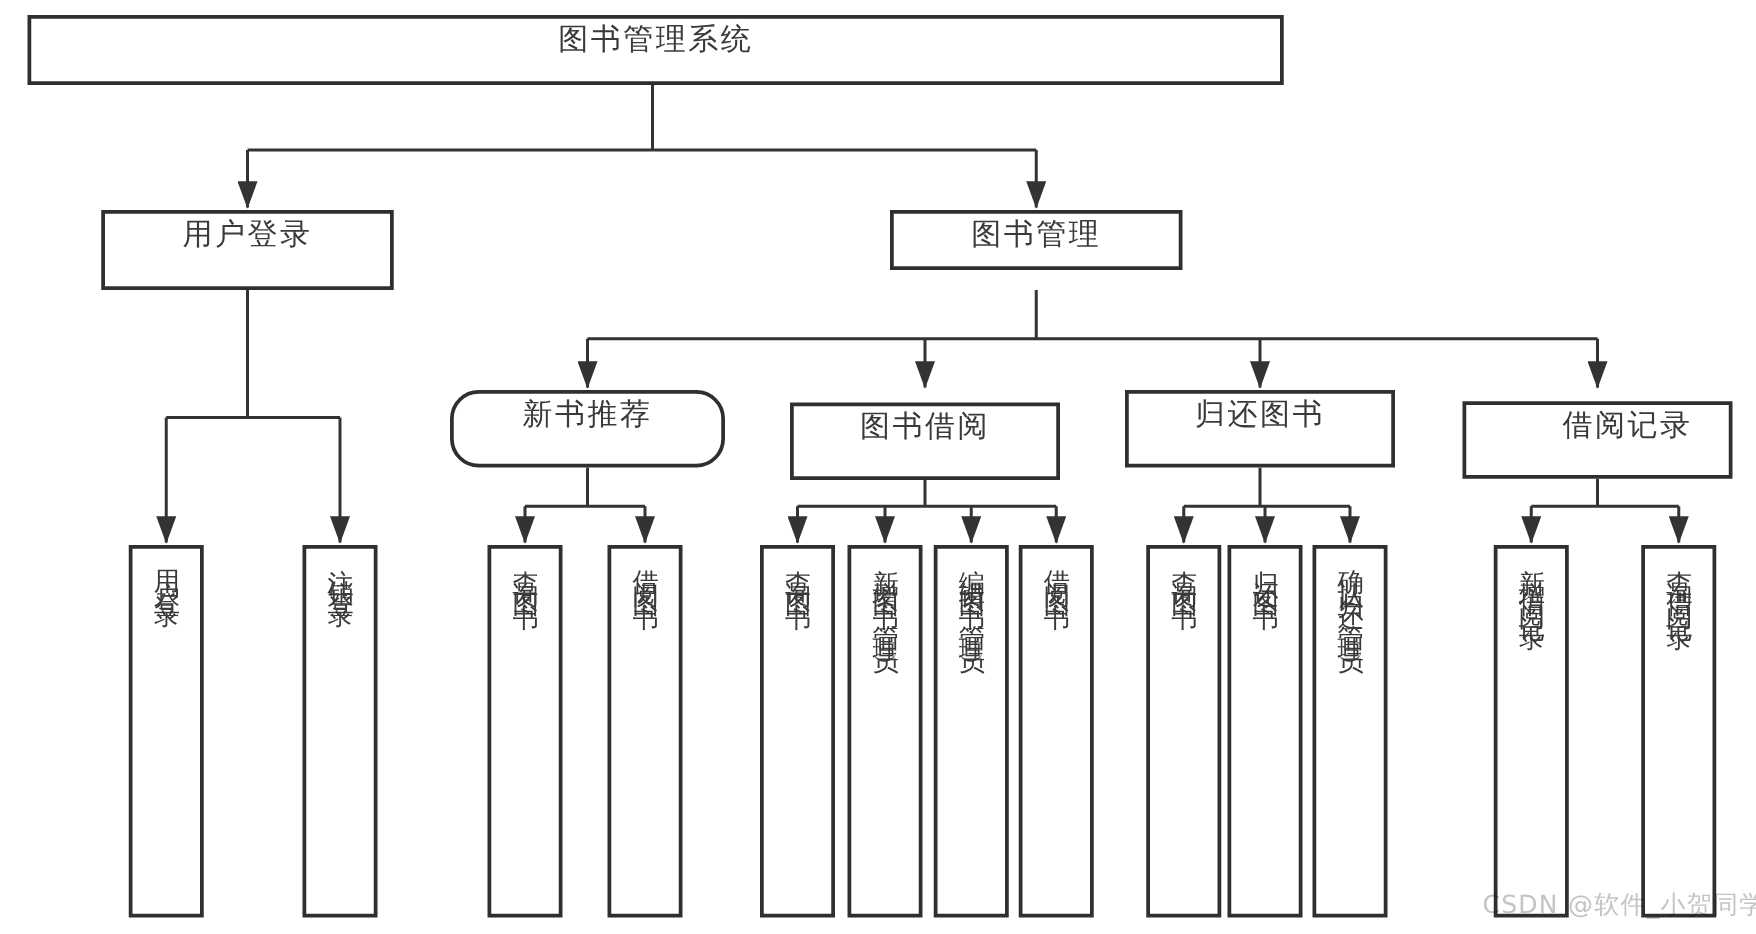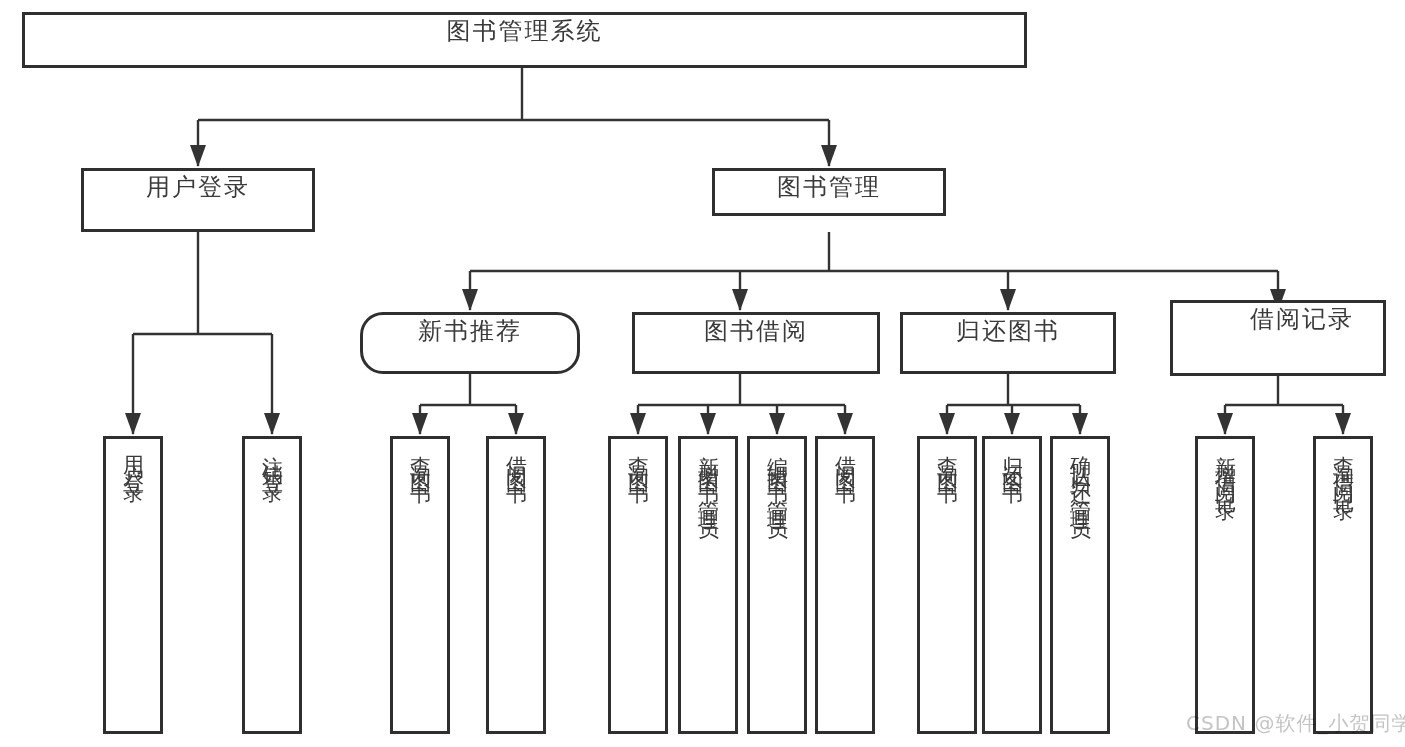--- a/index.html
+++ b/index.html
@@ -84,27 +84,27 @@
   <div class="node h-node" style="left:81px;top:168px;width:234px;height:64px;">
     <span>用户登录</span>
   </div>
   <div class="node h-node" style="left:712px;top:168px;width:234px;height:48px;">
     <span>图书管理</span>
   </div>
 
   <div class="node h-node" style="left:360px;top:312px;width:220px;height:62px;border-radius:23px;">
     <span>新书推荐</span>
   </div>
-  <div class="node h-node" style="left:632px;top:312px;width:248px;height:62px;">
+  <div class="node h-node" style="left:632px;top:322px;width:216px;height:62px;">
     <span>图书借阅</span>
   </div>
   <div class="node h-node" style="left:900px;top:312px;width:216px;height:62px;">
     <span>归还图书</span>
   </div>
-  <div class="node h-node" style="left:1170px;top:300px;width:216px;height:76px;padding-left:48px;">
+  <div class="node h-node" style="left:1170px;top:321px;width:216px;height:62px;padding-left:48px;">
     <span>借阅记录</span>
   </div>
 
   <div class="node v-node" style="left:103px;top:436px;width:60px;height:298px;">
     <span>用户登录</span>
   </div>
   <div class="node v-node" style="left:242px;top:436px;width:60px;height:298px;">
     <span>注销登录</span>
   </div>
 

